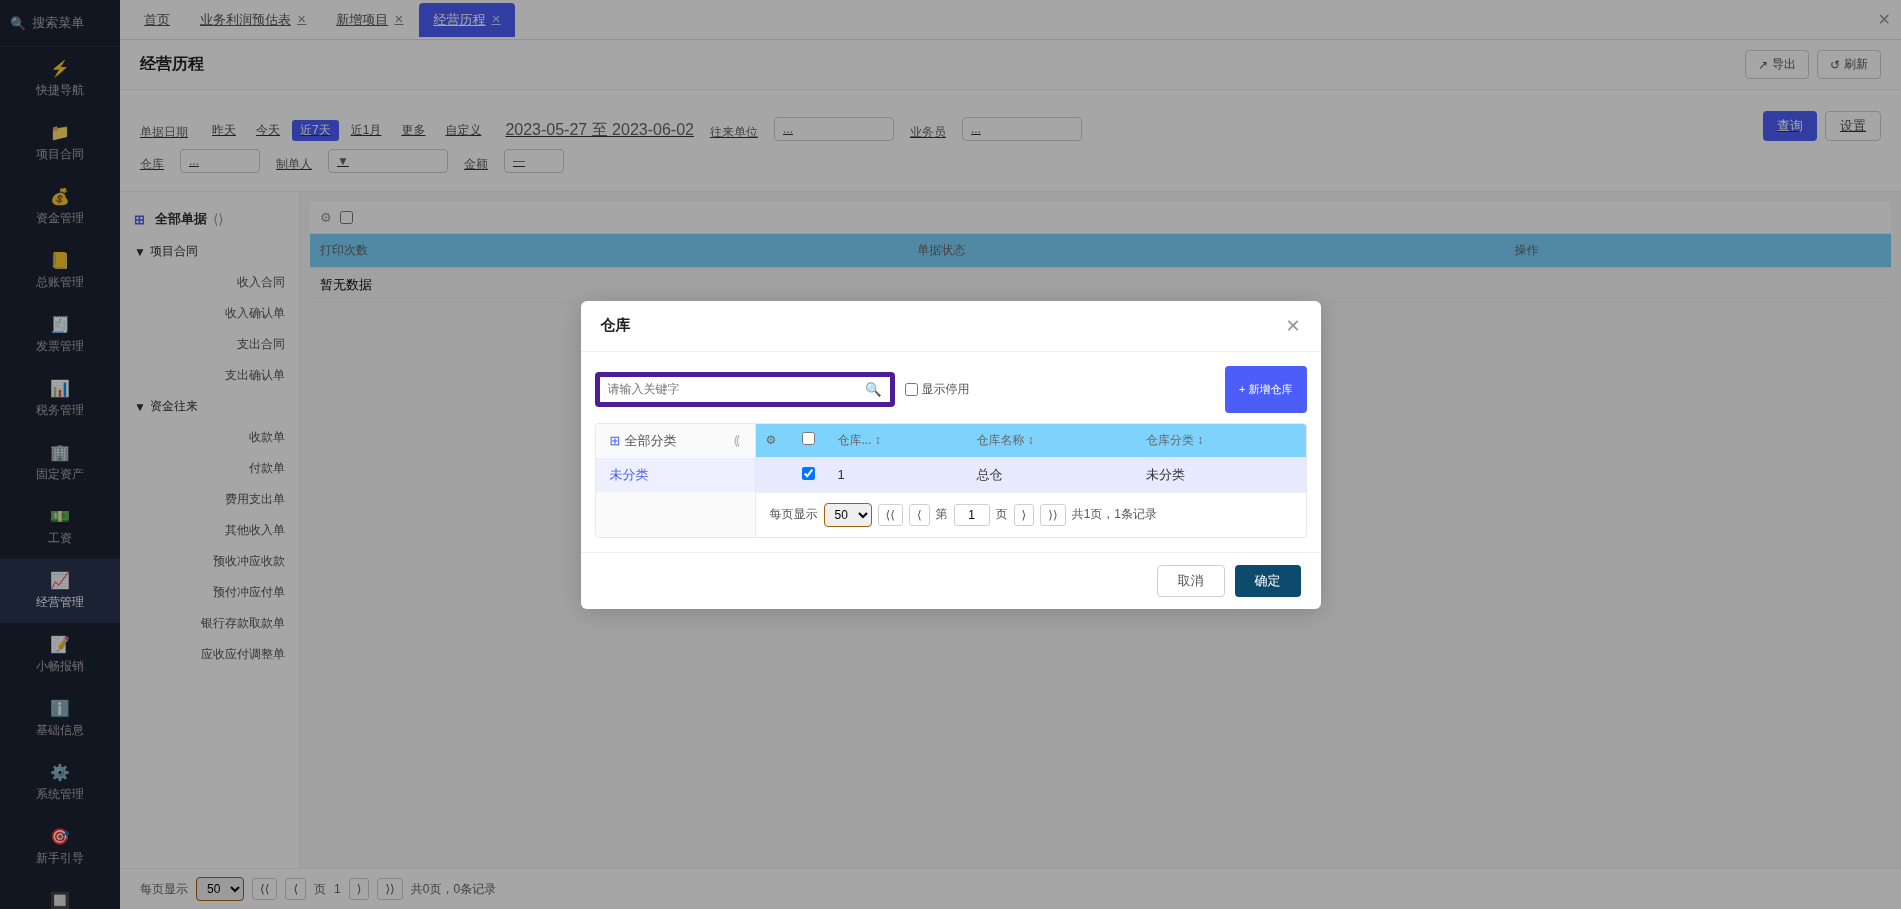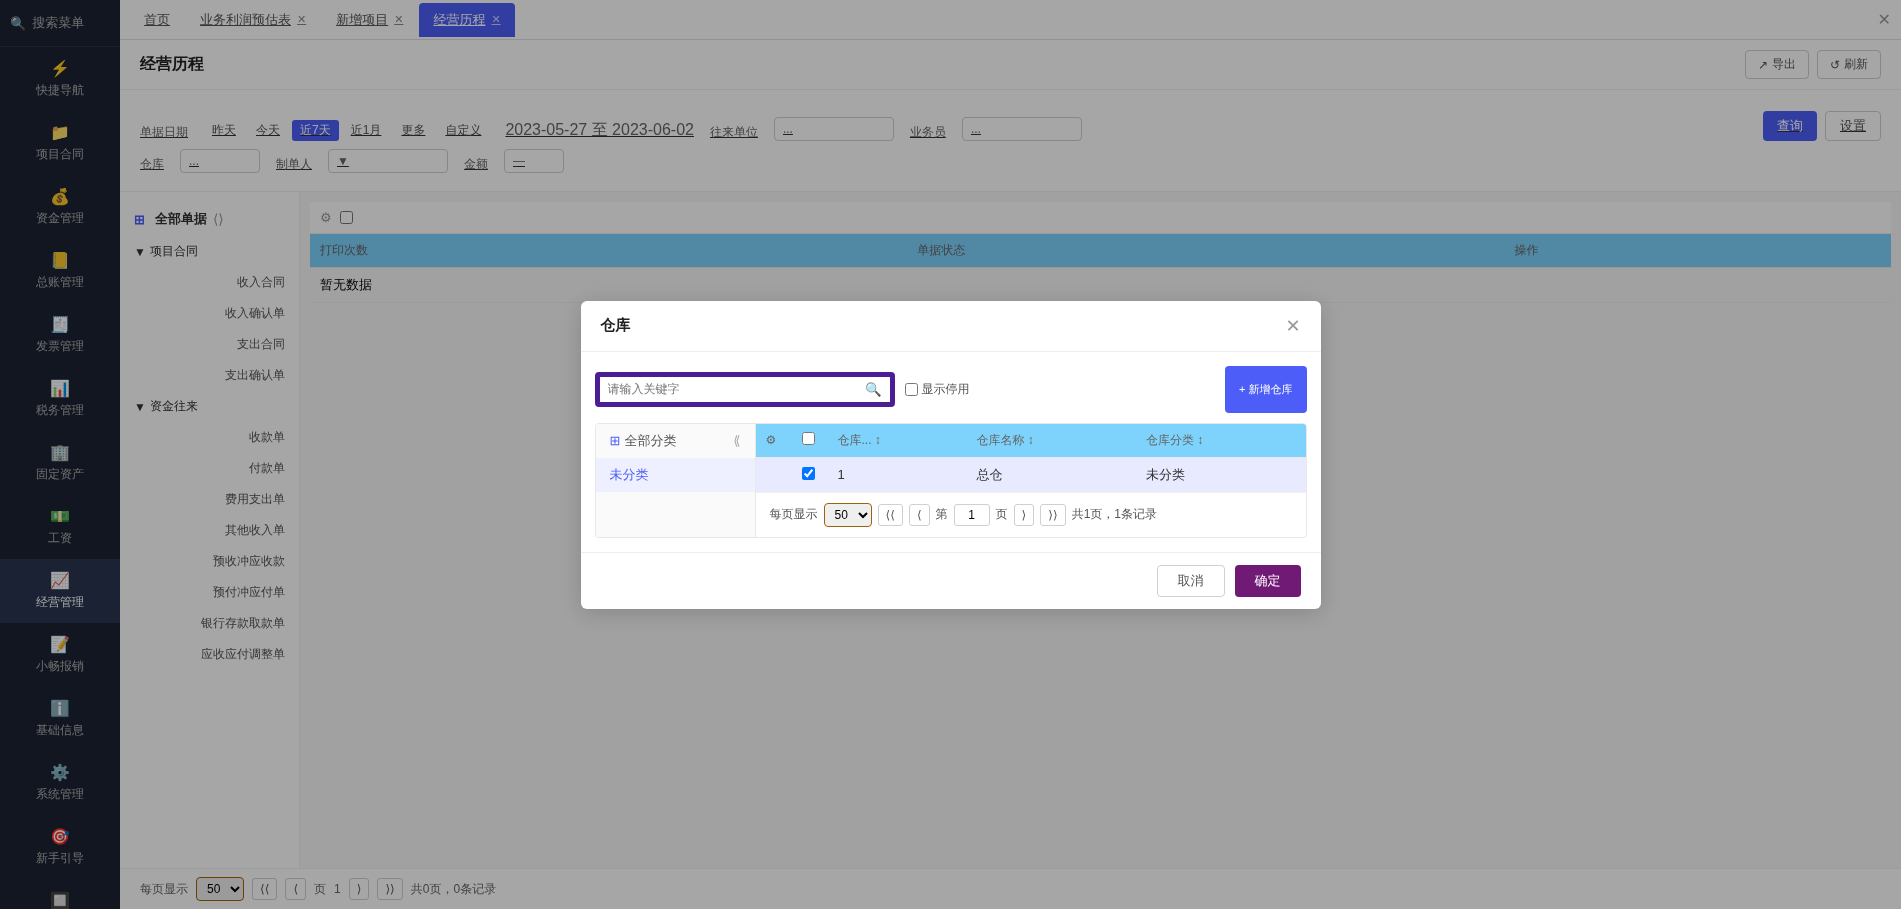--- a/index.html
+++ b/index.html
@@ -81,21 +81,21 @@
       box-shadow: 0 4px 24px rgba(0,0,0,0.18);
     }
     .modal-header {
       padding: 14px 20px; border-bottom: 1px solid #eee; display: flex; align-items: center; justify-content: space-between;
     }
     .modal-title { font-size: 15px; font-weight: 600; color: #222; }
     .modal-close { font-size: 18px; cursor: pointer; color: #999; }
     .modal-body { padding: 14px; }
     .modal-footer { padding: 12px 20px; border-top: 1px solid #eee; display: flex; justify-content: flex-end; gap: 10px; }
     .btn-cancel { background: #fff; border: 1px solid #d0d0d0; padding: 6px 20px; border-radius: 4px; cursor: pointer; font-size: 13px; color: #555; }
-    .btn-confirm { background: #701a75; color: #fff; border: none; padding: 6px 20px; border-radius: 4px; cursor: pointer; font-size: 13px; }
+    .btn-confirm { background: #0c4a6e; color: #fff; border: none; padding: 6px 20px; border-radius: 4px; cursor: pointer; font-size: 13px; }
 
     
     .modal-toolbar { display: flex; align-items: center; gap: 10px; margin-bottom: 10px; }
     .modal-search {
       display: flex; align-items: center; border: 5px solid #4c1d95; border-radius: 4px; overflow: hidden; flex: 1; max-width: 300px;
     }
     .modal-search input { border: none; outline: none; padding: 5px 8px; font-size: 12px; width: 100%; }
     .modal-search-btn { background: none; border: none; padding: 5px 8px; cursor: pointer; color: #999; }
     .checkbox-label { display: flex; align-items: center; gap: 4px; font-size: 12px; color: #555; cursor: pointer; }
     .btn-add-warehouse { background: #4c5ef7; color: #fff; border: none; padding: 16px 14px; border-radius: 4px; cursor: pointer; font-size: 11px; display: flex; align-items: center; gap: 4px; margin-left: auto; }

